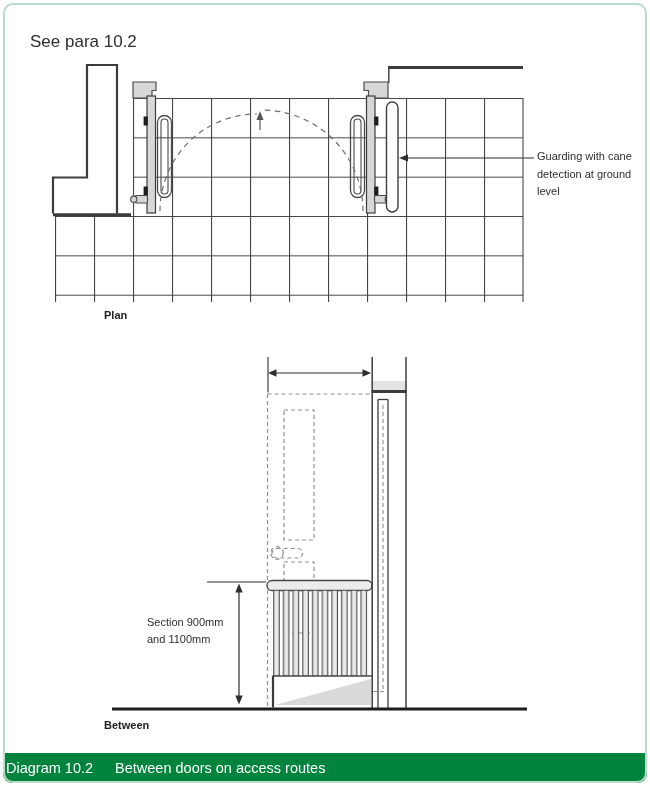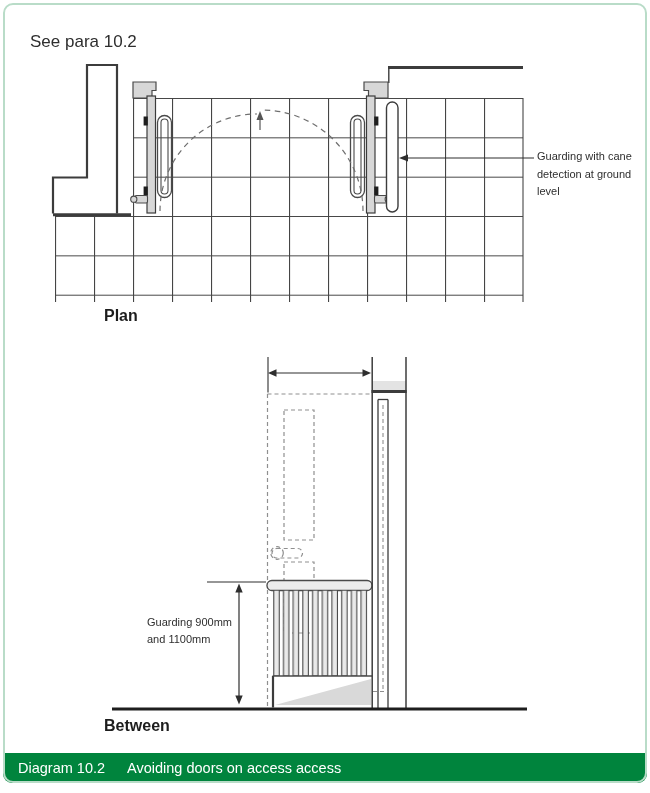--- a/index.html
+++ b/index.html
@@ -7,32 +7,32 @@
     position:relative;width:650px;height:793px;background:#ffffff;overflow:hidden;
     font-family:"Liberation Sans", sans-serif;color:#2e2e2e;
   }
   .page-border{
     position:absolute;left:3px;top:3px;right:3px;bottom:10px;
     border:2px solid #b9dcc8;border-radius:10px;pointer-events:none;
   }
   .artwork{position:absolute;left:0;top:0;width:650px;height:793px;}
   .lbl{position:absolute;font-size:11px;line-height:17px;color:#2e2e2e;}
   .note{left:30px;top:33px;font-size:17px;}
-  .caption{font-weight:bold;font-size:16px;color:#1d1d1d;}
+  .caption{font-weight:bold;font-size:11px;color:#1d1d1d;}
   .plan-caption{left:104px;top:307px;}
   .section-caption{left:104px;top:717px;}
   .guarding-annotation{left:537px;top:148px;width:106px;line-height:17.5px;}
   .width-dim{left:282px;top:330px;width:96px;line-height:16px;}
   .height-dim{left:147px;top:614px;width:96px;line-height:16.5px;}
   .footer-bar{
     position:absolute;left:3px;top:753px;width:644px;height:30px;
     background:#00843d;border-radius:0 0 9px 9px;
     display:flex;align-items:center;color:#ffffff;font-size:14.5px;
   }
-  .footer-bar .num{margin-left:15px;}
+  .footer-bar .num{margin-left:3px;}
   .footer-bar .ttl{margin-left:22px;}
 </style>
 </head>
 <body>
 
 <div class="page">
 
   <svg class="artwork" viewBox="0 0 650 793">
     <defs>
       <pattern id="grid" x="133" y="98" width="39" height="39.34" patternUnits="userSpaceOnUse">
@@ -150,22 +150,22 @@
         <polygon points="239,704.5 235.3,695.5 242.7,695.5" fill="#2e2e2e"></polygon>
       </g>
 
       <line x1="112" y1="709" x2="527" y2="709" stroke="#1e1e1e" stroke-width="3.2"></line>
     </g>
   </svg>
 
   <div class="lbl note">See para 10.2</div>
   <div class="lbl guarding-annotation">Guarding with cane detection at ground level</div>
   <div class="lbl caption plan-caption">Plan</div>
-  <div class="lbl height-dim">Guarding 900mm and 1100mm</div>
+  <div class="lbl height-dim">Section 900mm and 1100mm</div>
   <div class="lbl caption section-caption">Between</div>
 
   <div class="footer-bar">
     <span class="num">Diagram 10.2</span>
-    <span class="ttl">Avoiding doors on access access</span>
+    <span class="ttl">Between doors on access routes</span>
   </div>
 
   <div class="page-border"></div>
 </div>
 
 </body></html>

